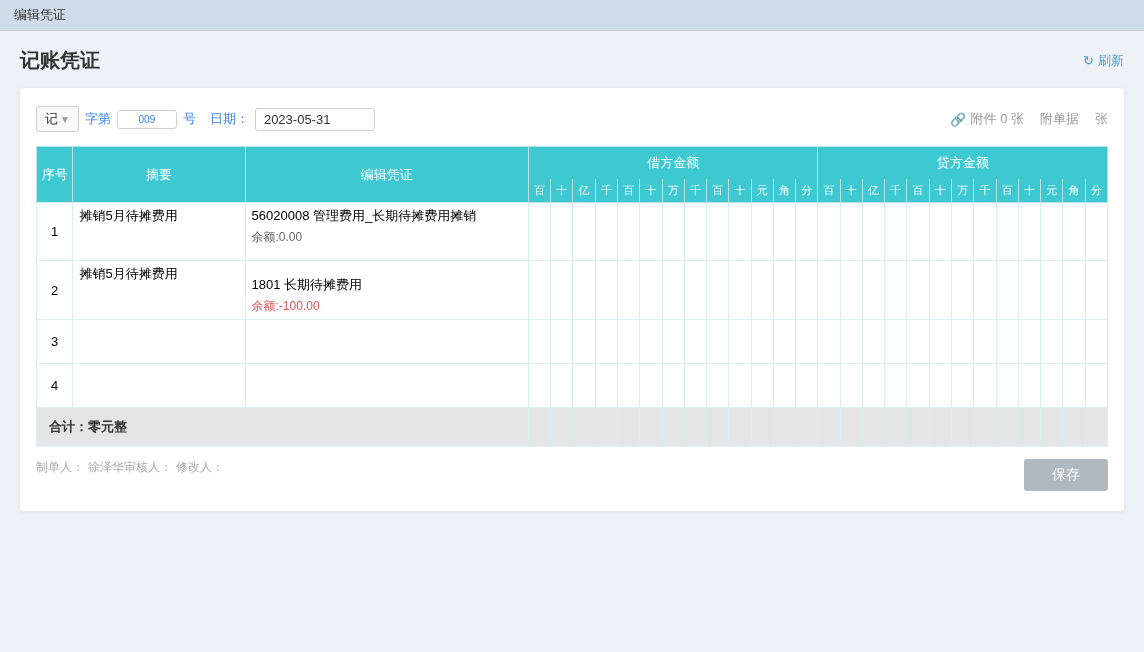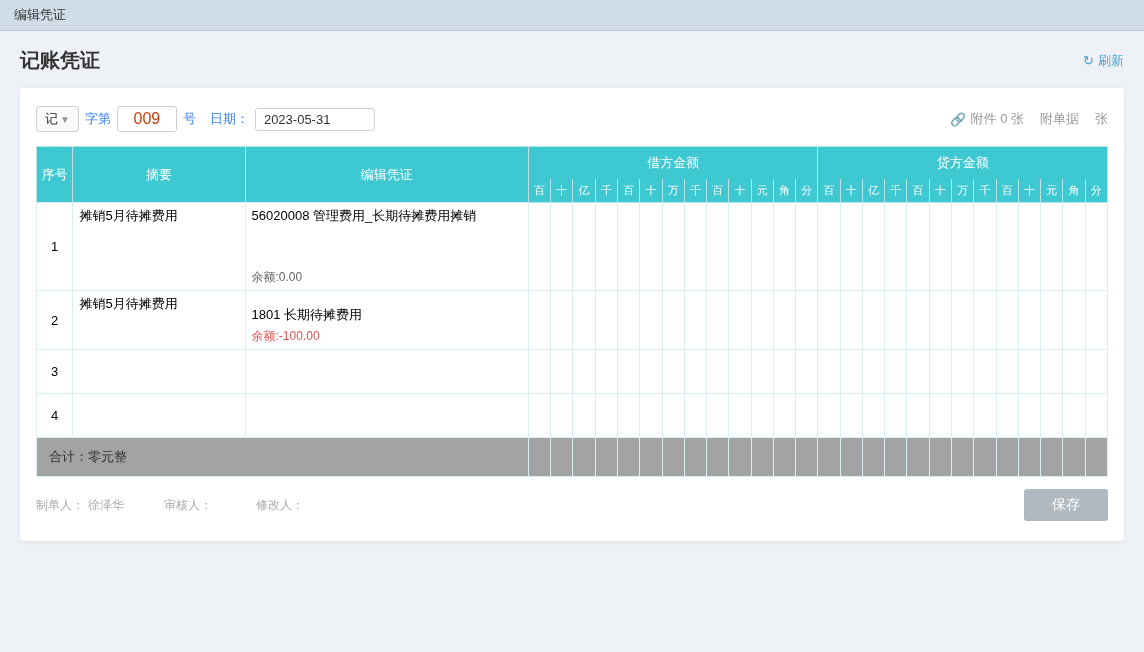--- a/index.html
+++ b/index.html
@@ -84,22 +84,22 @@
     .voucher-type-btn .arrow {
       color: #999;
       font-size: 10px;
     }
     .number-input {
       width: 60px;
       border: 1px solid #d0d0d0;
       padding: 3px 6px;
       border-radius: 3px;
       text-align: center;
-      font-size: 16px;
-      color: #c2410c;
+      font-size: 10px;
+      color: #3b82f6;
     }
     .date-input {
       border: 1px solid #d0d0d0;
       padding: 3px 8px;
       border-radius: 3px;
       font-size: 13px;
       color: #333;
       width: 120px;
     }
     .attachment-section {
@@ -156,32 +156,30 @@
     .subheader-group th {
       border-top: none;
     }
     .balance-red {
       color: #e05252;
       font-size: 12px;
     }
     .balance-normal {
       color: #666;
       font-size: 12px;
-      margin-top: 40px;
     }
     .summary-row td {
-      background: #a3a3a3;
-      font-weight: normal;
+      background: #e5e5e5;
+      font-weight: bold;
       font-size: 13px;
       color: #333;
     }
     .footer-row {
       display: flex;
-      align-items: center;
-      gap: 40px;
+      align-items: flex-start;
       padding-top: 12px;
       padding-bottom: 4px;
       color: #aaa;
       font-size: 12px;
     }
     .footer-row .footer-item {
       display: flex;
       gap: 4px;
     }
     .save-btn {

